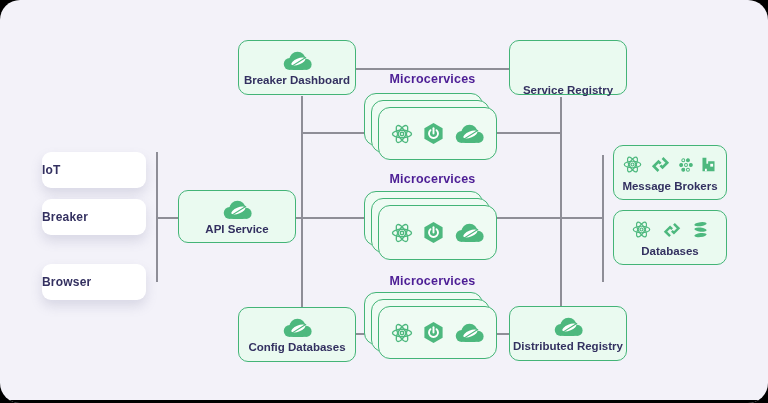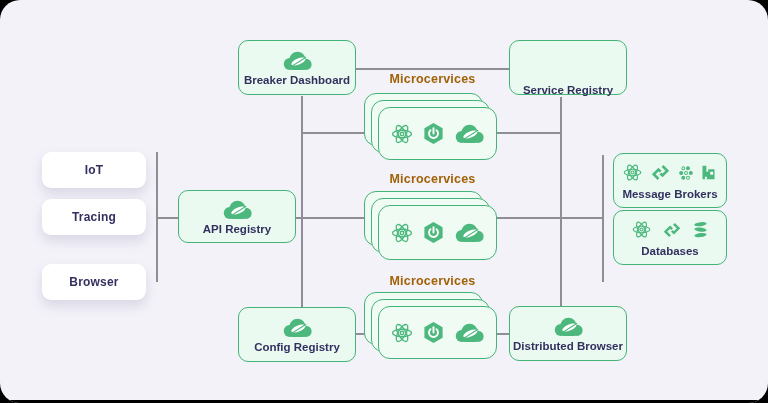--- a/index.html
+++ b/index.html
@@ -8,21 +8,21 @@
     position:relative; width:768px; height:403px;
     background:#f3f2f9; border-radius:20px; overflow:hidden;
     box-sizing:border-box;
   }
   .frame::after { content:""; position:absolute; left:0; right:0; bottom:0; height:3px;
     background:#000; border-radius:0 0 20px 20px; }
   .ln { position:absolute; background:#8e8e97; }
   .client {
     position:absolute; width:104px; height:36px; background:#fff; border-radius:9px;
     box-shadow:0 6px 12px rgba(110,110,150,.20);
-    display:flex; align-items:center; justify-content:center;
+    display:flex; align-items:center; 
     font-size:12px; font-weight:700; color:#333060; letter-spacing:.2px;
   }
   .gnode {
     position:absolute; width:118px; height:55px;
     background:#eafaf0; border:1.6px solid #43b477; border-radius:10px;
     display:flex; flex-direction:column; align-items:center; justify-content:center;
     gap:3px; box-sizing:border-box;
   }
   .gnode .lbl, .inode .lbl {
     font-size:11.5px; font-weight:700; color:#333060; white-space:nowrap;
@@ -37,21 +37,21 @@
   .stack { position:absolute; width:119px; height:53px; }
   .stack .card {
     position:absolute; left:0; top:0; width:100%; height:100%;
     background:#effbf3; border:1.6px solid #43b477; border-radius:12px; box-sizing:border-box;
   }
   .stack .b2 { transform:translate(-14px,-14px); }
   .stack .b1 { transform:translate(-7px,-7px); }
   .stack .front { display:flex; align-items:center; justify-content:center; gap:9px; }
   .stack-label {
     position:absolute; width:119px; text-align:center;
-    font-size:12.5px; font-weight:700; color:#a16207; letter-spacing:.2px;
+    font-size:12.5px; font-weight:700; color:#4c1d95; letter-spacing:.2px;
   }
   svg.ic { display:block; }
 </style>
 </head>
 <body>
 
 <svg width="0" height="0" style="position:absolute">
   <defs>
     <symbol id="sym-react" viewBox="0 0 24 24">
       <g fill="none" stroke="#4db87e" stroke-width="1.5">
@@ -119,21 +119,21 @@
   <div class="ln" style="left:497px;top:132px;width:64px;height:2px;"></div>
   <div class="ln" style="left:560px;top:97px;width:2px;height:209px;"></div>
   <div class="ln" style="left:356px;top:333px;width:24px;height:2px;"></div>
   <div class="ln" style="left:497px;top:333px;width:12px;height:2px;"></div>
   <div class="ln" style="left:602px;top:155px;width:2px;height:127px;"></div>
 
   <div class="client" style="left:42px;top:152px;">
     <span>IoT</span>
   </div>
   <div class="client" style="left:42px;top:199px;">
-    <span>Tracing</span>
+    <span>Breaker</span>
   </div>
   <div class="client" style="left:42px;top:264px;">
     <span>Browser</span>
   </div>
 
   <div class="gnode" style="left:238px;top:40px;">
     <svg class="ic" width="31" height="21">
         <use href="#sym-cloud"></use>
       </svg>
     <span class="lbl">Breaker Dashboard</span>
@@ -141,36 +141,36 @@
   <div class="gnode" style="left:509px;top:40px;gap:44px;">
     <svg class="ic" width="31" height="21">
         <use href="#sym-cloud"></use>
       </svg>
     <span class="lbl">Service Registry</span>
   </div>
   <div class="gnode" style="left:178px;top:190px;height:53px;">
     <svg class="ic" width="31" height="21">
         <use href="#sym-cloud"></use>
       </svg>
-    <span class="lbl">API Registry</span>
+    <span class="lbl">API Service</span>
   </div>
   <div class="gnode" style="left:238px;top:307px;">
     <svg class="ic" width="31" height="21">
         <use href="#sym-cloud"></use>
       </svg>
-    <span class="lbl">Config Registry</span>
+    <span class="lbl">Config Databases</span>
   </div>
   <div class="gnode" style="left:509px;top:306px;">
     <svg class="ic" width="31" height="21">
         <use href="#sym-cloud"></use>
       </svg>
-    <span class="lbl">Distributed Browser</span>
-  </div>
-
-  <div class="inode" style="left:613px;top:153px;">
+    <span class="lbl">Distributed Registry</span>
+  </div>
+
+  <div class="inode" style="left:613px;top:145px;">
     <div class="irow">
       <svg class="ic" width="19" height="19">
           <use href="#sym-react"></use>
         </svg>
       <svg class="ic" width="23" height="23">
           <use href="#sym-link"></use>
         </svg>
       <svg class="ic" width="14" height="14">
           <use href="#sym-molecule"></use>
         </svg>

